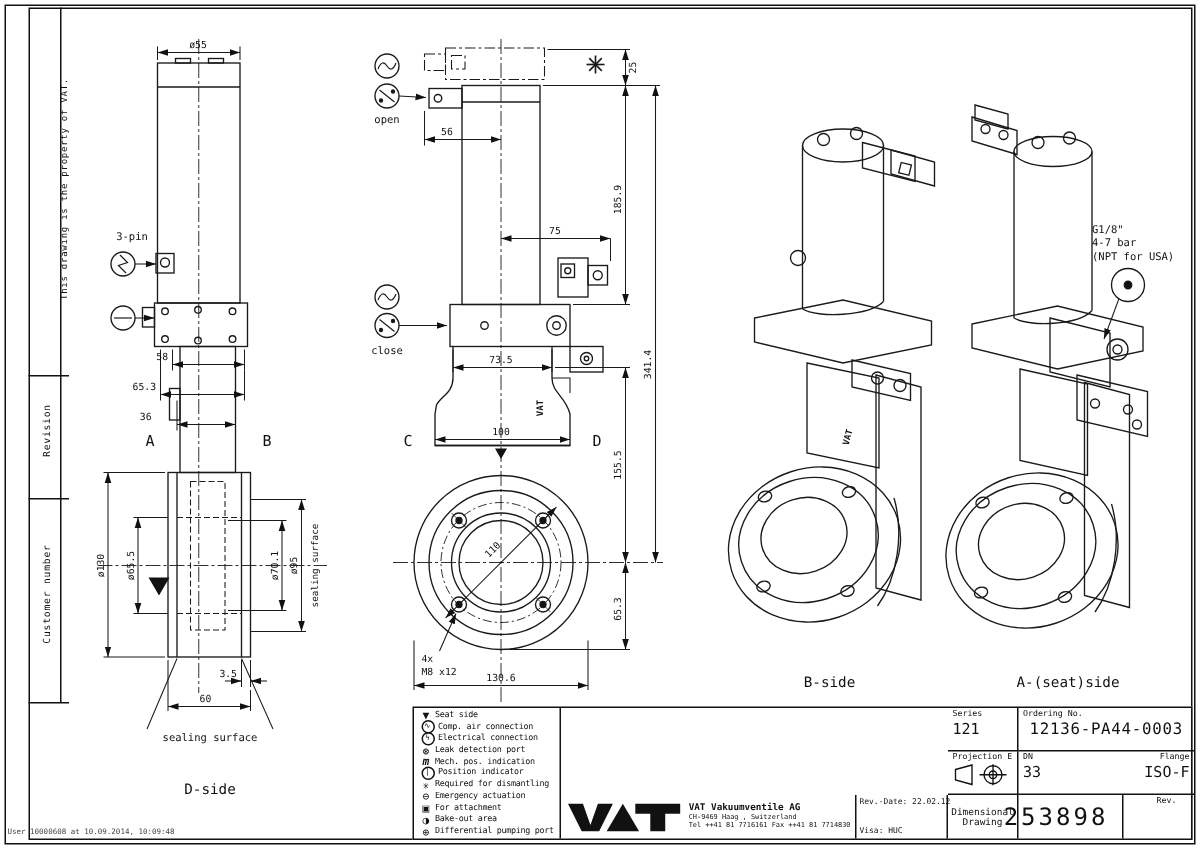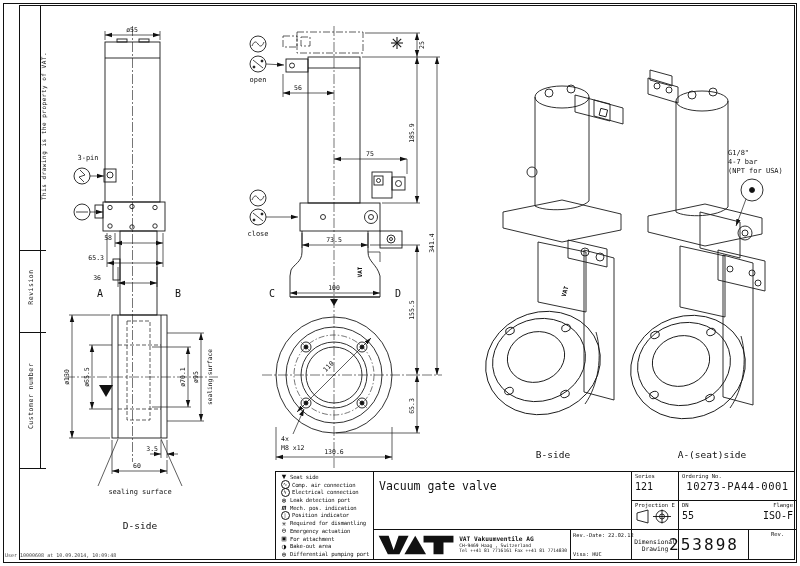--- a/index.html
+++ b/index.html
@@ -426,32 +426,29 @@
     <div class="lg-row">
           <span class="lg-ic">◑</span>
           <span class="lg-tx">Bake-out area</span>
         </div>
     <div class="lg-row">
           <span class="lg-ic">⊕</span>
           <span class="lg-tx">Differential pumping port</span>
         </div>
   </div>
 
-  <div class="cell bR bB" style="left:98px;top:0;width:258px;height:58px;padding:3px 5px;">
-    <span style="font-size:11.5px;">Vacuum gate valve</span>
-  </div>
 
   <div class="cell bR bB" style="left:356px;top:0;width:47px;height:29px;padding:1px 3px;">
     <div class="lab">Series</div>
     <div style="font-size:10px;text-align:left;margin-top:2px;">121</div>
   </div>
 
   <div class="cell bB" style="left:403px;top:0;width:117px;height:29px;padding:1px 3px;">
     <div class="lab">Ordering No.</div>
-    <div style="font-size:10.5px;text-align:center;margin-top:1px;letter-spacing:0.5px;white-space:nowrap;">10273-PA44-0001</div>
+    <div style="font-size:10.5px;text-align:center;margin-top:1px;letter-spacing:0.5px;white-space:nowrap;">12136-PA44-0003</div>
   </div>
 
   <div class="cell bR bB" style="left:356px;top:29px;width:47px;height:29px;padding:1px 3px;">
     <div class="lab">Projection E</div>
     <svg width="40" height="15" viewBox="0 0 40 15" style="display:block;margin:1px auto 0;">
       <g stroke="#111" fill="none" stroke-width="0.9">
         <polygon points="2,4 13,1 13,14 2,11"></polygon>
         <line x1="18" y1="7.5" x2="36" y2="7.5"></line>
             <line x1="27" y1="0.5" x2="27" y2="14.5"></line>
         <circle cx="27" cy="7.5" r="6"></circle>
@@ -459,21 +456,21 @@
       </g>
     </svg>
   </div>
 
   <div class="cell bB" style="left:403px;top:29px;width:117px;height:29px;padding:1px 3px;">
     <div style="display:flex;justify-content:space-between;">
       <span class="lab">DN</span>
       <span class="lab">Flange</span>
     </div>
     <div style="display:flex;justify-content:space-between;margin-top:2px;font-size:10px;">
-      <span>55</span>
+      <span>33</span>
       <span>ISO-F</span>
     </div>
   </div>
 
   <div class="cell bR" style="left:98px;top:58px;width:197px;height:29px;display:flex;align-items:center;padding:1px 3px;">
     <svg width="88" height="24" viewBox="0 0 94 26">
       <g fill="#111" stroke="none">
         <path d="M2,2 L14,2 L20,19 L26,2 L38,2 L27,24 L13,24 Z"></path>
         <path d="M33,24 L46,2 L59,24 Z"></path>
         <path d="M56,2 L92,2 L92,10 L80,10 L80,24 L68,24 L68,10 L56,10 Z"></path>

